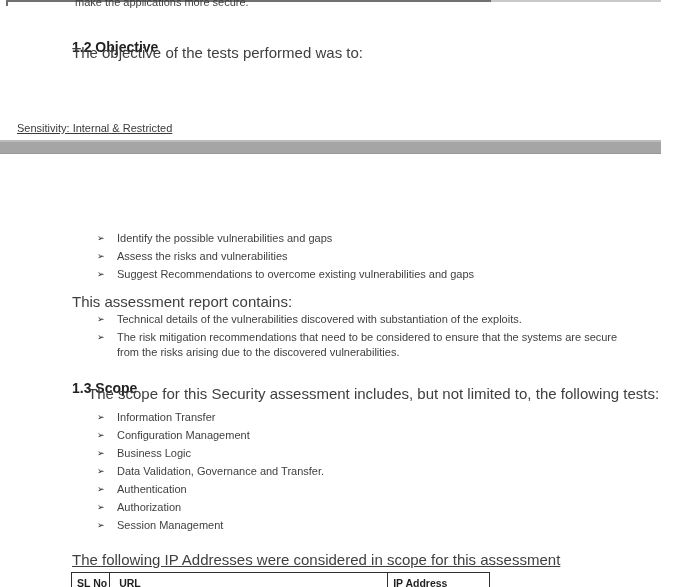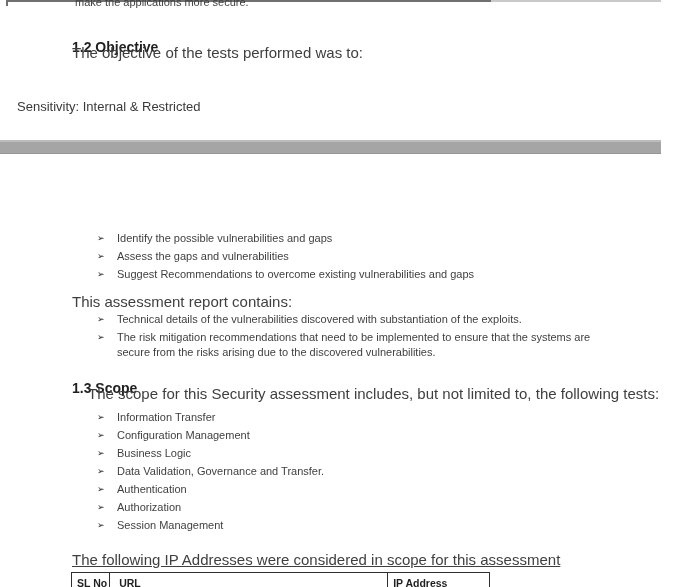--- a/index.html
+++ b/index.html
@@ -12,21 +12,21 @@
     background:linear-gradient(90deg,#707070 0 72%,#c9c9c9 72% 100%);}
   .top-edge-notch{position:absolute;left:6px;top:0;width:2px;height:6px;background:#707070;}
   .right-edge-line{position:absolute;left:676px;top:0;width:2px;height:587px;background:#cfcfcf;}
 
   
   .para{position:absolute;font-size:15px;line-height:14px;white-space:nowrap;}
   .clipped-line{position:absolute;left:75px;top:-4px;font-size:11px;line-height:12px;white-space:nowrap;}
   .heading{position:absolute;left:72px;font-size:14px;line-height:16px;font-weight:bold;color:#1f1f1f;white-space:nowrap;}
   .h-objective{top:27px;}
   .objective-intro{left:72px;top:46px;}
-  .sensitivity-footer{position:absolute;left:17px;top:102px;font-size:13px;line-height:9px;color:#3a3a3a;white-space:nowrap;}
+  .sensitivity-footer{position:absolute;left:17px;top:124px;font-size:11px;line-height:9px;color:#3a3a3a;white-space:nowrap;text-decoration:underline;}
 
   
   .page-break-bar{position:absolute;left:0;top:140px;width:680px;height:14px;box-sizing:border-box;
     background:#a5a5a5;border-top:2px solid #bcbcbc;border-bottom:1px solid #979797;}
 
   
   ul.bullets{position:absolute;left:97px;margin:0;padding:0;list-style:none;width:527px;}
   ul.bullets li{display:flex;align-items:flex-start;font-size:11px;line-height:15px;margin:0 0 3px 0;}
   .glyph{flex:0 0 20px;width:20px;font-family:"DejaVu Sans",sans-serif;font-size:9px;line-height:15px;color:#242424;}
   .txt{flex:1;line-height:15px;}
@@ -68,38 +68,38 @@
 
   <div class="page-break-bar"></div>
 
   <ul class="bullets list-objective">
     <li>
       <span class="glyph">➢</span>
       <span class="txt">Identify the possible vulnerabilities and gaps</span>
     </li>
     <li>
       <span class="glyph">➢</span>
-      <span class="txt">Assess the gaps and vulnerabilities</span>
+      <span class="txt">Assess the risks and vulnerabilities</span>
     </li>
     <li>
       <span class="glyph">➢</span>
       <span class="txt">Suggest Recommendations to overcome existing vulnerabilities and gaps</span>
     </li>
   </ul>
 
   <div class="para contains-intro">This assessment report contains:</div>
 
   <ul class="bullets list-contains">
     <li>
       <span class="glyph">➢</span>
       <span class="txt">Technical details of the vulnerabilities discovered with substantiation of the exploits.</span>
     </li>
     <li>
       <span class="glyph">➢</span>
-      <span class="txt">The risk mitigation recommendations that need to be implemented to ensure that the systems are secure from the risks arising due to the discovered vulnerabilities.</span>
+      <span class="txt">The risk mitigation recommendations that need to be considered to ensure that the systems are secure from the risks arising due to the discovered vulnerabilities.</span>
     </li>
   </ul>
 
   <h2 class="heading h-scope">1.3 Scope</h2>
 
   <div class="para scope-intro">The scope for this Security assessment includes, but not limited to, the following tests:</div>
 
   <ul class="bullets list-scope">
     <li>
       <span class="glyph">➢</span>

